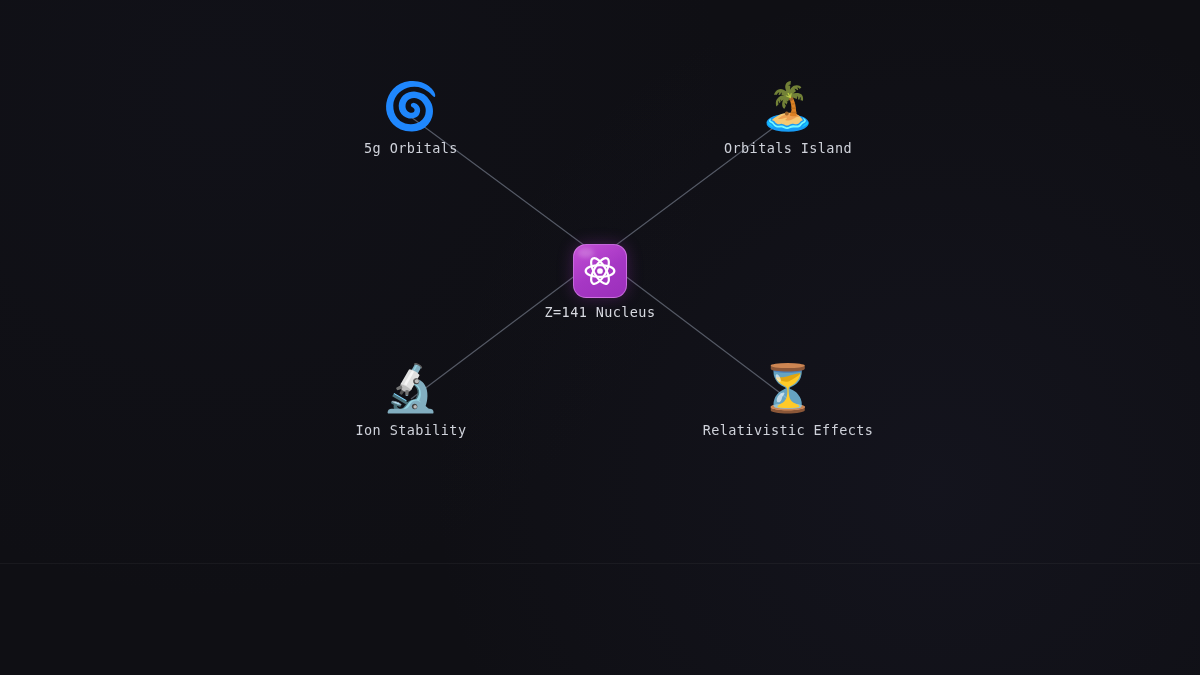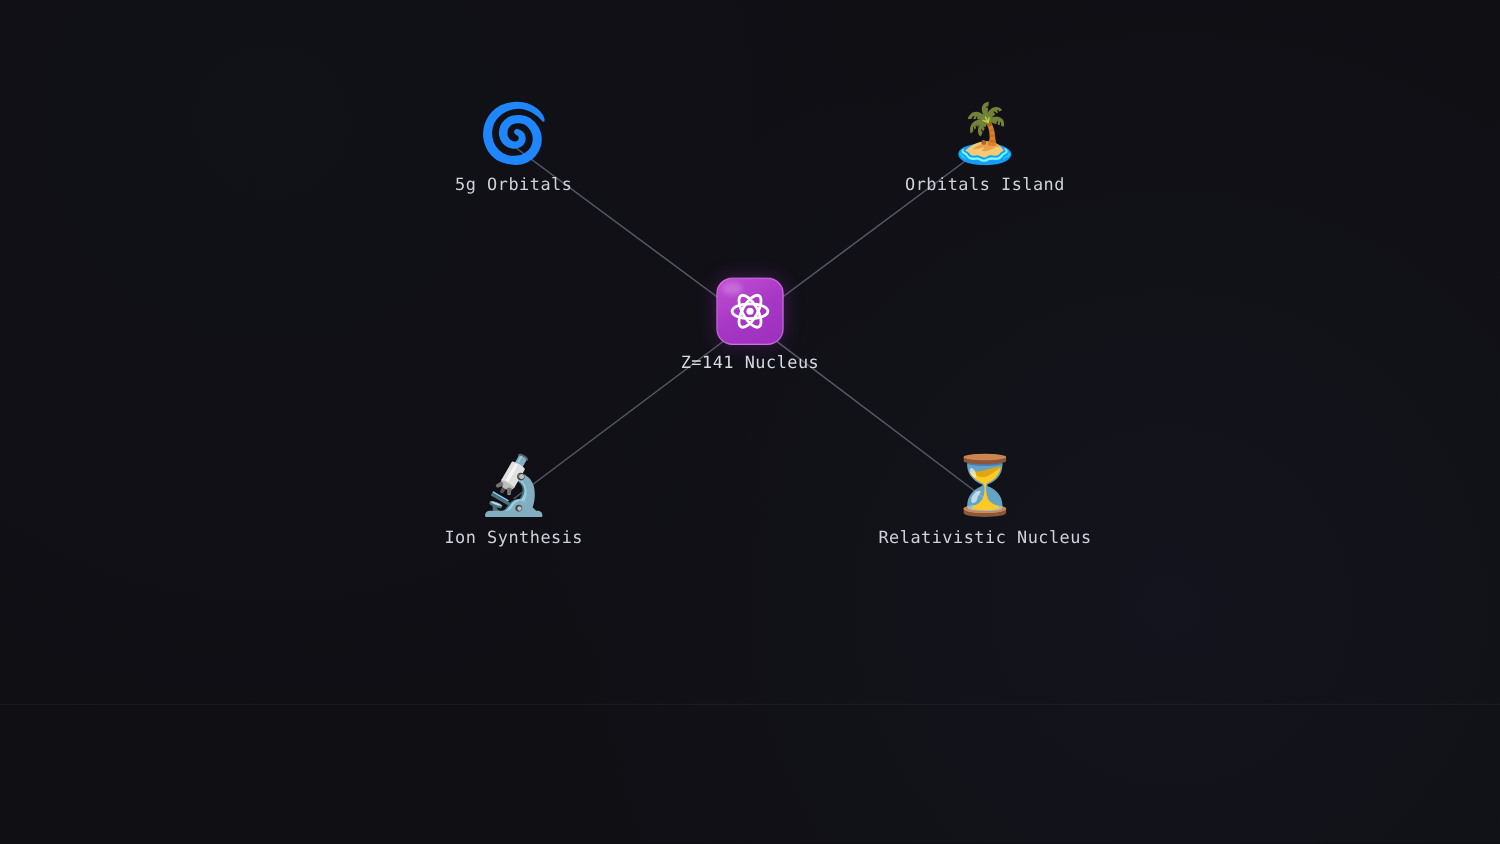--- a/index.html
+++ b/index.html
@@ -105,42 +105,42 @@
   <div class="node" style="left:411px; top:117px;">
     <div class="node-emoji">🌀</div>
     <div class="node-label">5g Orbitals</div>
   </div>
 
   <div class="node" style="left:788px; top:117px;">
     <div class="node-emoji">🏝️</div>
     <div class="node-label">Orbitals Island</div>
   </div>
 
-  <div class="node node-center" style="left:600px; top:260px;">
+  <div class="node node-center" style="left:600px; top:282px;">
     <div class="node-tile">
       <svg class="atom-svg" viewBox="0 0 32 32">
         <g fill="none" stroke="#ffffff" stroke-width="2.1">
           <ellipse cx="16" cy="16" rx="13.5" ry="5.6"></ellipse>
           <ellipse cx="16" cy="16" rx="13.5" ry="5.6" transform="rotate(60 16 16)"></ellipse>
           <ellipse cx="16" cy="16" rx="13.5" ry="5.6" transform="rotate(120 16 16)"></ellipse>
         </g>
         <circle cx="16" cy="16" r="2.7" fill="#ffffff"></circle>
       </svg>
     </div>
     <div class="node-label">Z=141 Nucleus</div>
   </div>
 
   <div class="node" style="left:411px; top:399px;">
     <div class="node-emoji">🔬</div>
-    <div class="node-label">Ion Synthesis</div>
+    <div class="node-label">Ion Stability</div>
   </div>
 
   <div class="node" style="left:788px; top:399px;">
     <div class="node-emoji">⏳</div>
-    <div class="node-label">Relativistic Nucleus</div>
+    <div class="node-label">Relativistic Effects</div>
   </div>
 
   <div id="footer-divider"></div>
 
   <div id="footer">
 
     
 
     
 

